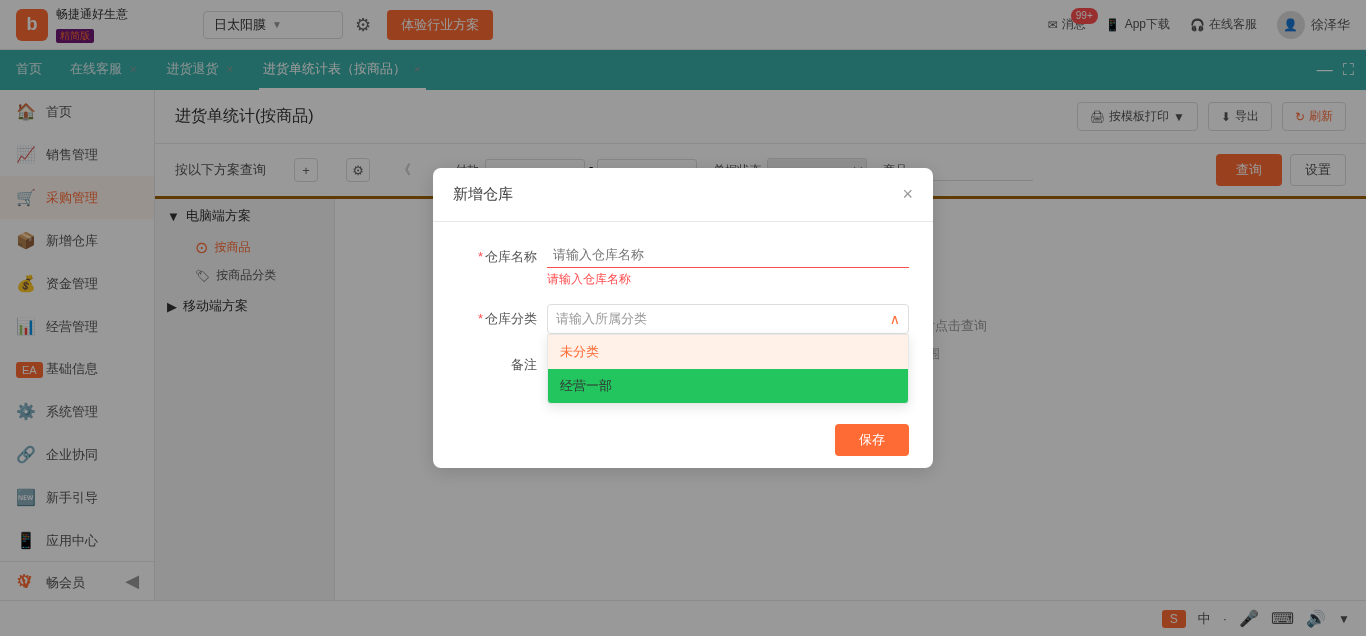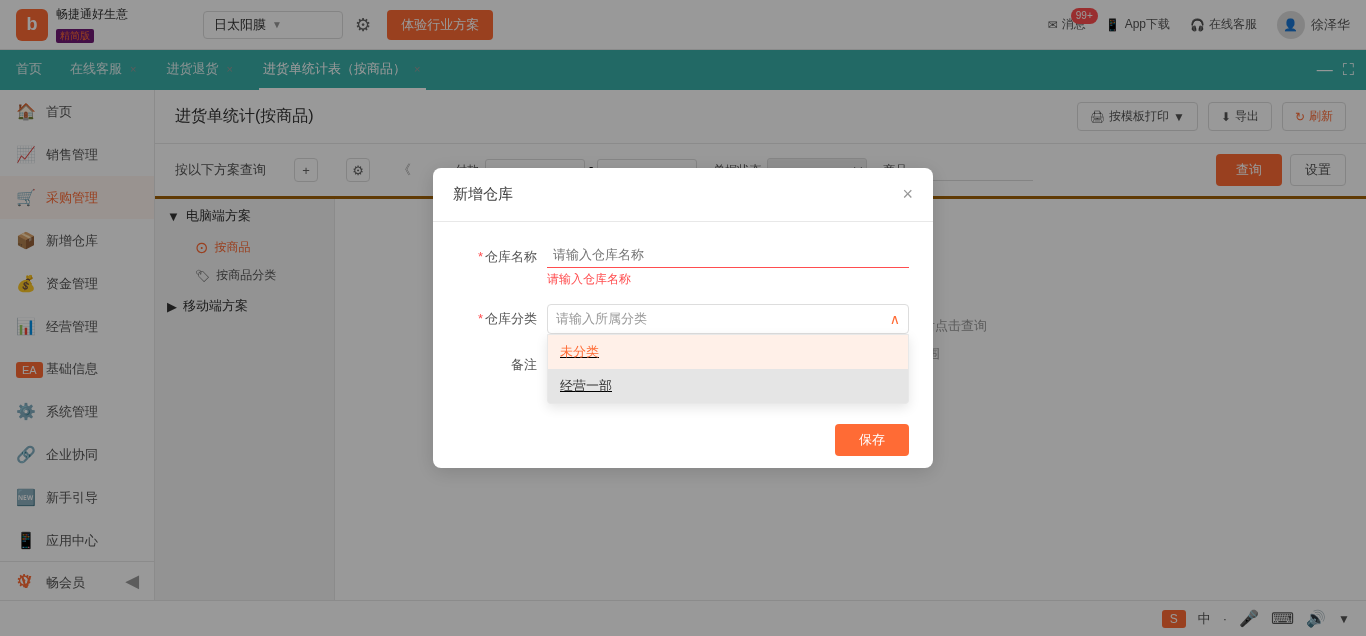--- a/index.html
+++ b/index.html
@@ -307,26 +307,25 @@
     }
     .form-input-select .up-arrow {
       color: #ff6b35;
       font-size: 14px;
     }
     .dropdown-list {
       position: absolute;
       top: 100%;
       left: 0;
       right: 0;
-      background: #e5e5e5;
+      background: #22c55e;
       border: 1px solid #e8e8e8;
       border-radius: 0 0 4px 4px;
       box-shadow: 0 4px 12px rgba(0,0,0,0.1);
       z-index: 200;
-      text-decoration: underline;
     }
     .dropdown-item {
       padding: 8px 12px;
       cursor: pointer;
       font-size: 13px;
       color: #333;
     }
     .dropdown-item.selected { background: #fff0e8; color: #ff6b35; }
     .dialog-footer {
       padding: 12px 24px;

